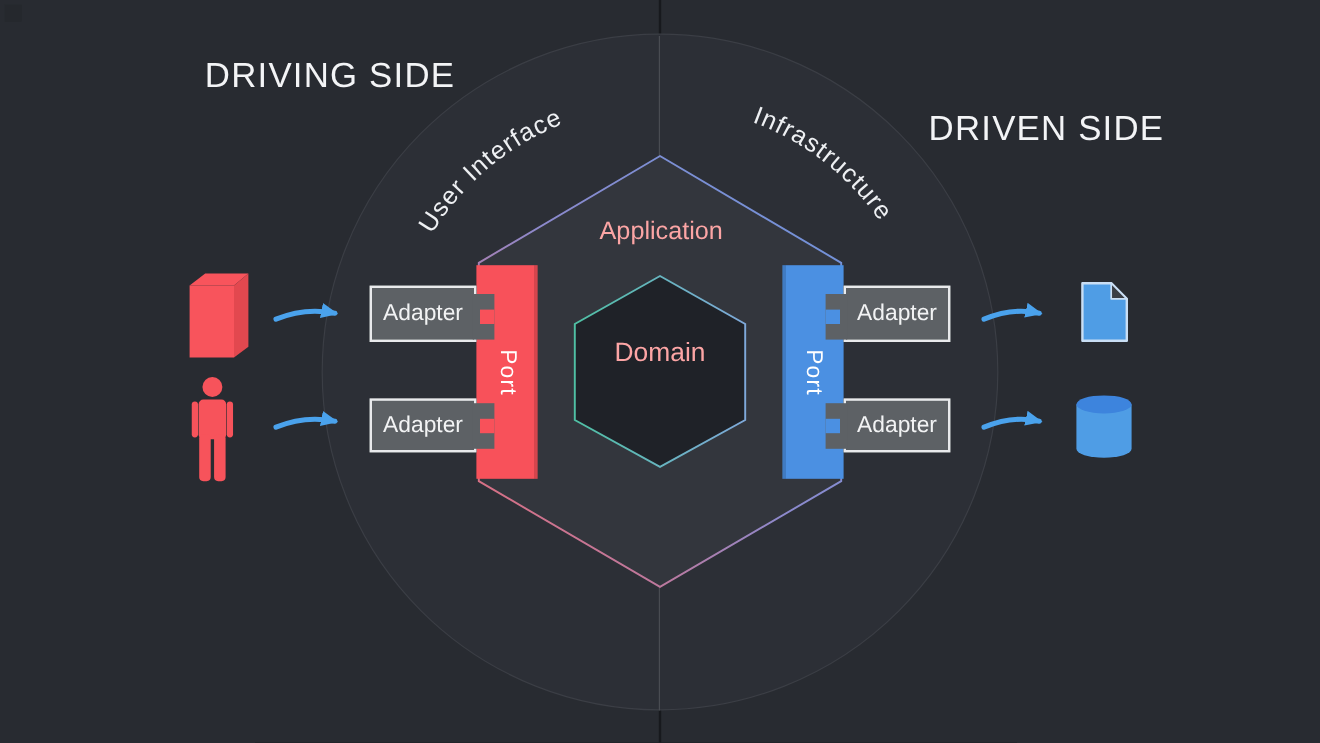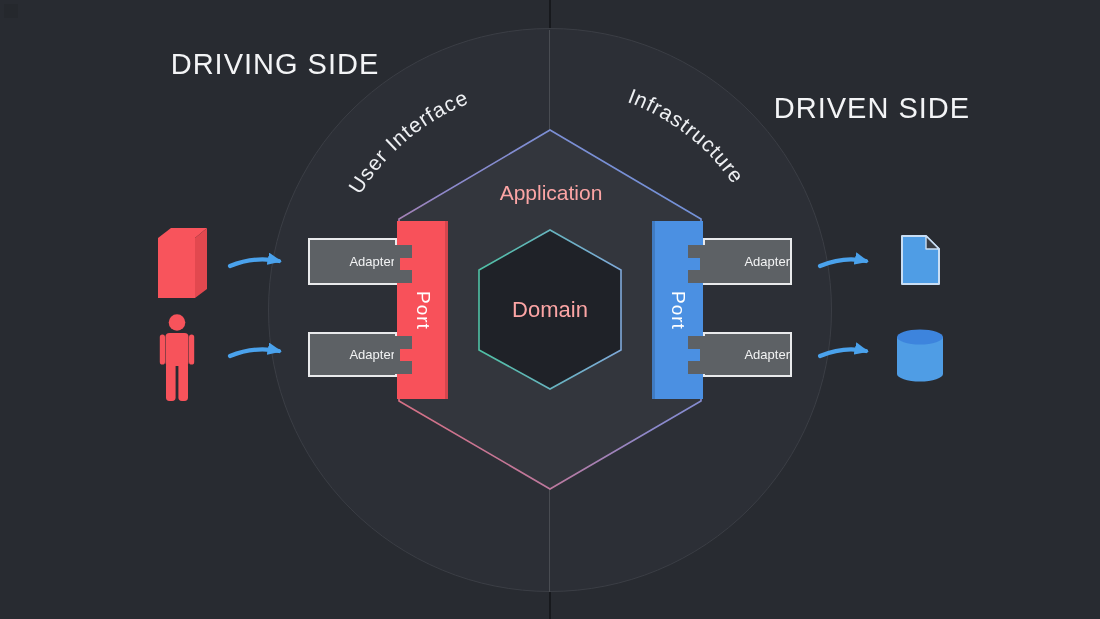--- a/index.html
+++ b/index.html
@@ -30,39 +30,39 @@
     color:#f3f4f6;font-size:29px;letter-spacing:1px;white-space:nowrap;
   }
   .driving{left:275px;top:64px;}
   .driven{left:872px;top:64px;margin-top:44px;}
 
   .hex-label{
     position:absolute;transform:translate(-50%,-50%);
     color:#fca5a5;white-space:nowrap;
   }
   .app-label{left:551px;top:193px;font-size:21px;}
-  .domain-label{left:550px;top:310px;font-size:22px;}
+  .domain-label{left:550px;top:294px;font-size:22px;}
 
   
   .port{
     position:absolute;top:221px;width:51px;height:178px;
     display:flex;align-items:center;justify-content:center;
   }
   .port.left{left:397px;background:#f8515a;box-shadow:inset -3px 0 0 rgba(0,0,0,.14);}
   .port.right{left:652px;background:#4b90e2;box-shadow:inset 3px 0 0 rgba(0,0,0,.14);}
   .port-label{
     writing-mode:vertical-rl;color:#ffffff;font-size:19px;letter-spacing:1px;
   }
 
   
   .adapter{
     position:absolute;width:89px;height:47px;box-sizing:border-box;
     background:#5d6165;border:2px solid #e9eaec;
-    display:flex;align-items:center;justify-content:flex-end;
-    color:#f2f3f4;font-size:13px;
+    display:flex;align-items:center;justify-content:center;
+    color:#f2f3f4;font-size:19px;
   }
   .adapter.l{left:308px;}
   .adapter.r{left:703px;}
   .row1{top:238px;}
   .row2{top:332px;height:45px;}
 
   
   .tab{position:absolute;width:18px;height:38px;background:#5d6165;}
   .tab .notch{position:absolute;width:12px;height:12px;top:13px;}
   .tab.l{left:394px;}

